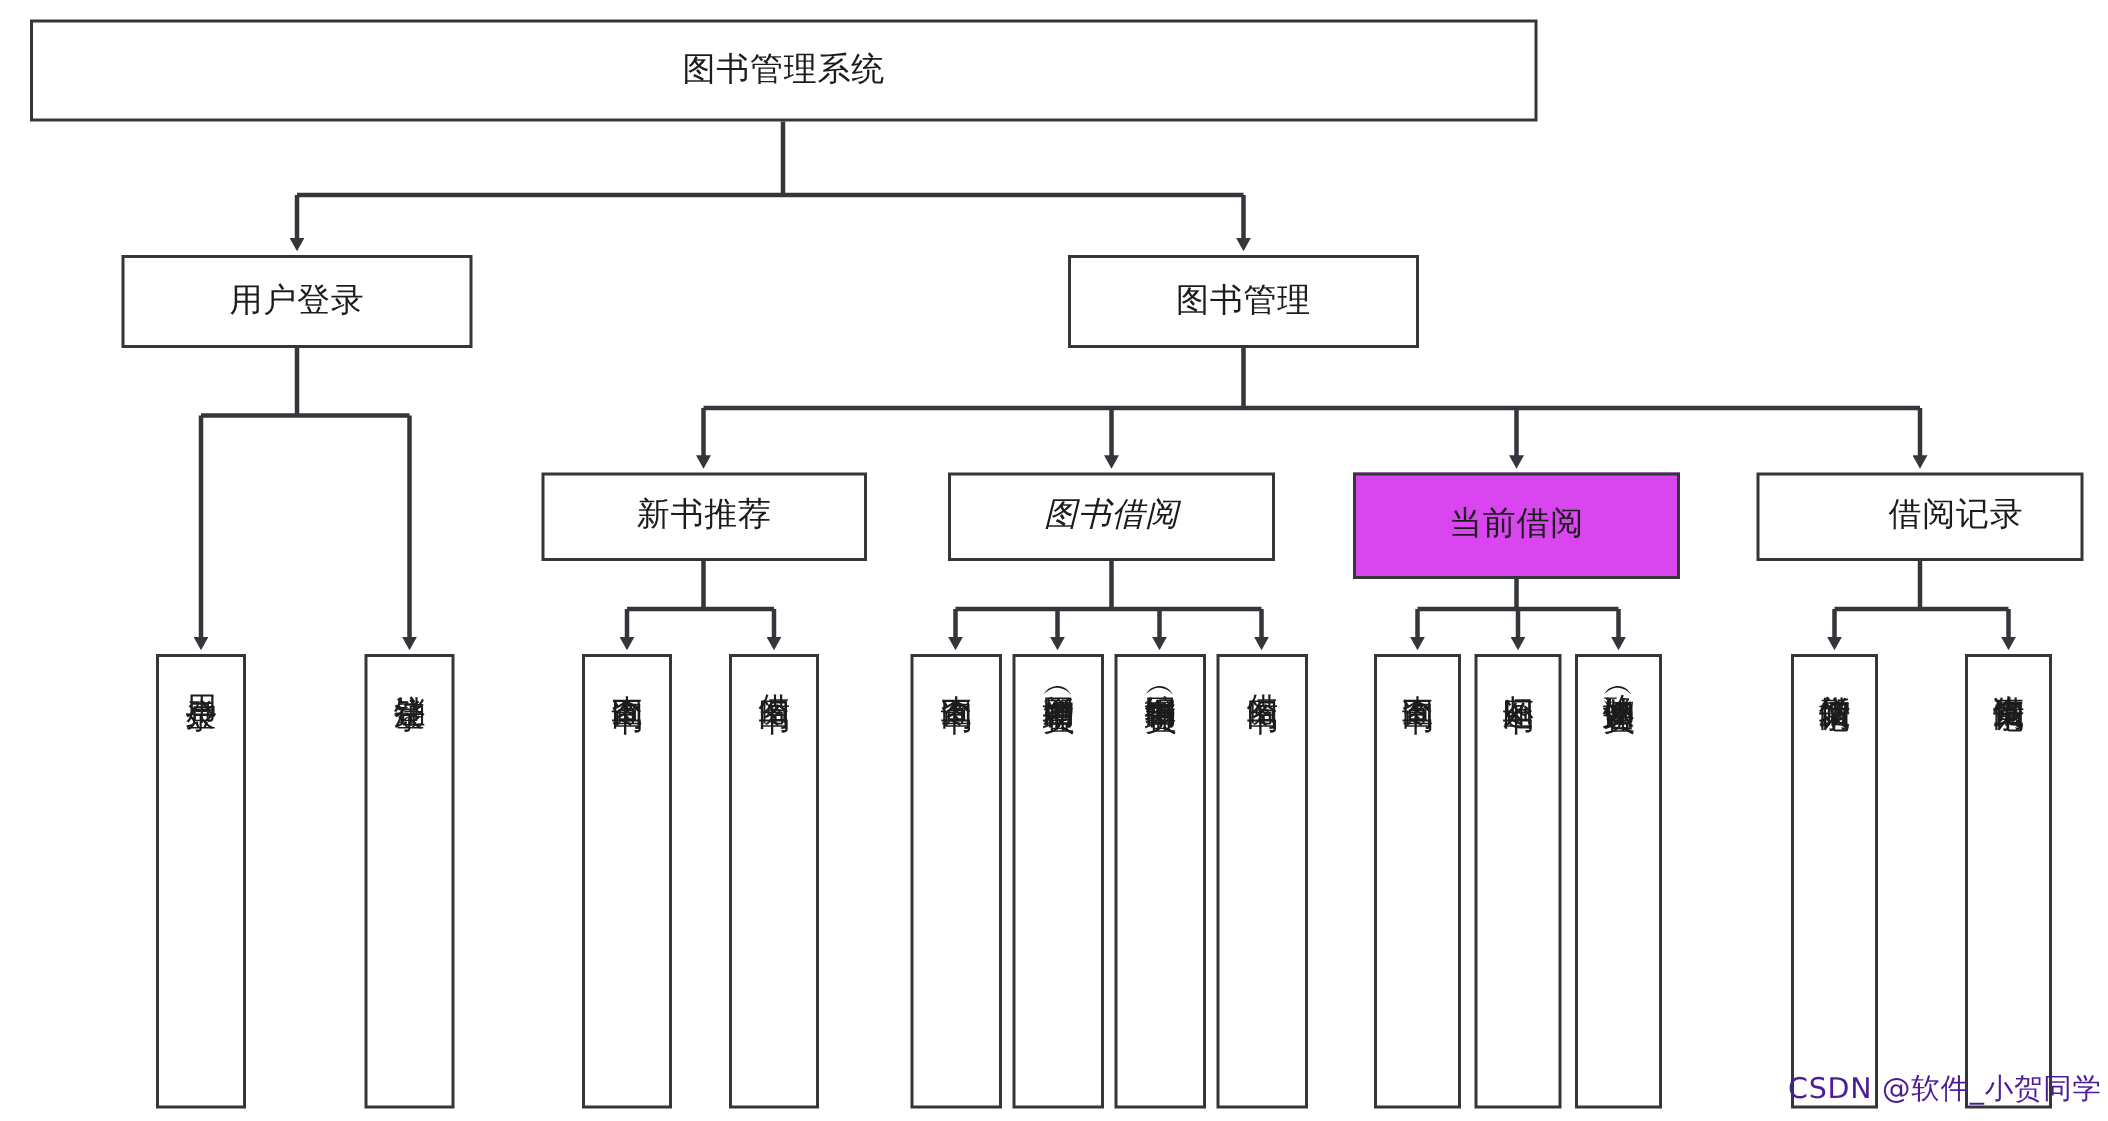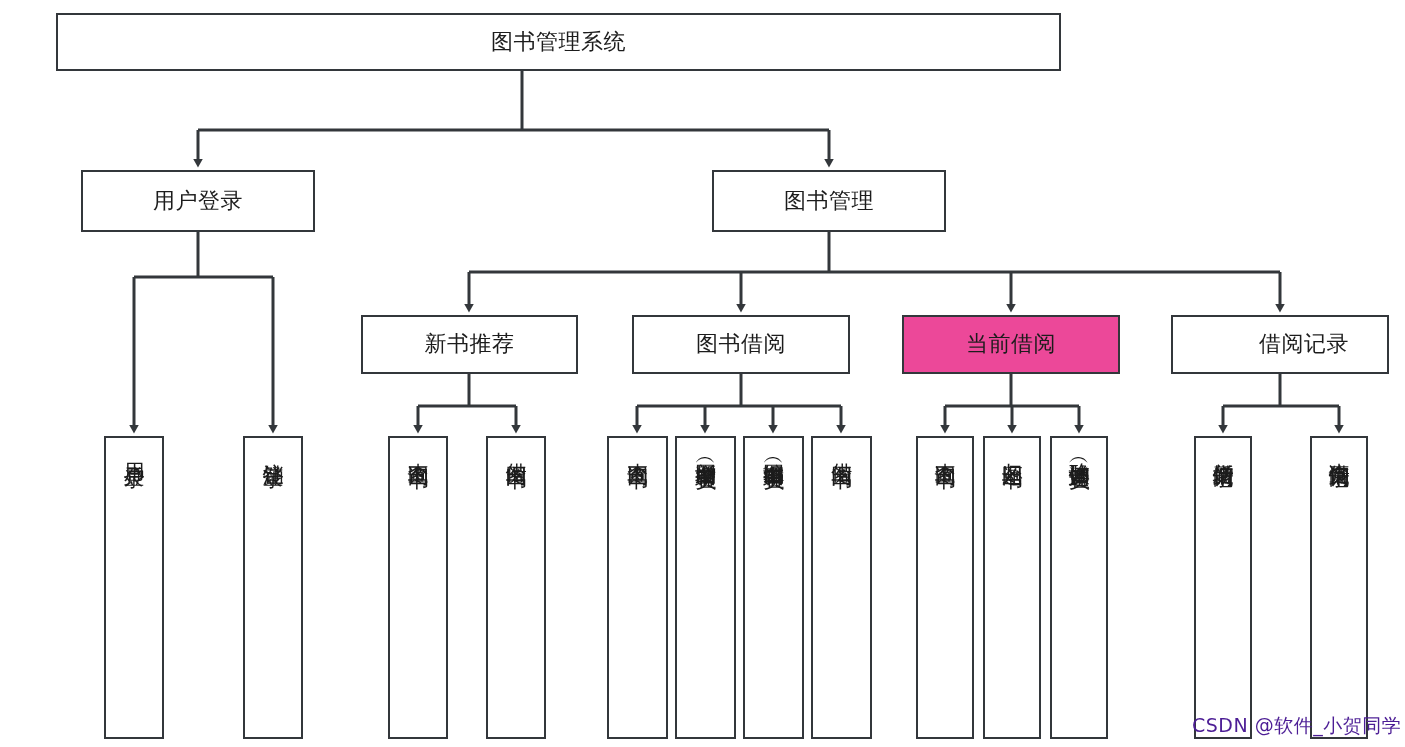--- a/index.html
+++ b/index.html
@@ -118,38 +118,38 @@
       <path d="M1012,406 L1012,426" marker-end="url(#arrow)"></path>
       <path d="M1079,406 L1079,426" marker-end="url(#arrow)"></path>
 
       <path d="M1280,374 L1280,406"></path>
       <path d="M1223,406 L1339,406"></path>
       <path d="M1223,406 L1223,426" marker-end="url(#arrow)"></path>
       <path d="M1339,406 L1339,426" marker-end="url(#arrow)"></path>
     </g>
   </svg>
 
-  <div class="node horiz" id="node-root" style="left: 20px; top: 13px; width: 1005px; height: 58px; border-color: rgb(51, 55, 59); color: rgb(28, 28, 28); background: rgb(255, 255, 255); margin-left: 36px;">
+  <div class="node horiz" id="node-root" style="left: 20px; top: 13px; width: 1005px; height: 68px; border-color: rgb(51, 55, 59); color: rgb(28, 28, 28); background: rgb(255, 255, 255);">
     <span class="label">图书管理系统</span>
   </div>
 
   <div class="node horiz" id="node-l2-0" style="left: 81px; top: 170px; width: 234px; height: 62px; border-color: rgb(51, 55, 59); color: rgb(28, 28, 28); background: rgb(255, 255, 255);">
     <span class="label">用户登录</span>
   </div>
   <div class="node horiz" id="node-l2-1" style="left: 712px; top: 170px; width: 234px; height: 62px; border-color: rgb(51, 55, 59); color: rgb(28, 28, 28); background: rgb(255, 255, 255);">
     <span class="label">图书管理</span>
   </div>
 
   <div class="node horiz" id="node-l3-0" style="left: 361px; top: 315px; width: 217px; height: 59px; border-color: rgb(51, 55, 59); color: rgb(28, 28, 28); background: rgb(255, 255, 255);">
     <span class="label">新书推荐</span>
   </div>
-  <div class="node horiz" id="node-l3-1" style="left: 632px; top: 315px; width: 218px; height: 59px; border-color: rgb(51, 55, 59); color: rgb(28, 28, 28); background: rgb(255, 255, 255);">
+  <div class="node horiz" id="node-l3-1" style="left: 632px; top: 315px; width: 218px; height: 59px; border-color: rgb(51, 55, 59); color: rgb(28, 28, 28); background: rgb(255, 255, 255); font-style: italic;">
     <span class="label">图书借阅</span>
   </div>
-  <div class="node horiz" id="node-l3-2" style="left: 902px; top: 315px; width: 218px; height: 59px; border-color: rgb(51, 55, 59); color: rgb(28, 28, 28); background: #ec4899;">
+  <div class="node horiz" id="node-l3-2" style="left: 902px; top: 315px; width: 218px; height: 71px; border-color: rgb(51, 55, 59); color: rgb(28, 28, 28); background: #d946ef;">
     <span class="label">当前借阅</span>
   </div>
   <div class="node horiz" id="node-l3-3" style="left: 1171px; top: 315px; width: 218px; height: 59px; border-color: rgb(51, 55, 59); color: rgb(28, 28, 28); background: rgb(255, 255, 255); padding-left: 48px;">
     <span class="label">借阅记录</span>
   </div>
 
   <div class="node vert" id="node-leaf-0" style="left: 104px; top: 436px; width: 60px; height: 303px; border-color: rgb(51, 55, 59); color: rgb(28, 28, 28); background: rgb(255, 255, 255);">
     <span class="label">用户登录</span>
   </div>
   <div class="node vert" id="node-leaf-1" style="left: 243px; top: 436px; width: 60px; height: 303px; border-color: rgb(51, 55, 59); color: rgb(28, 28, 28); background: rgb(255, 255, 255);">

